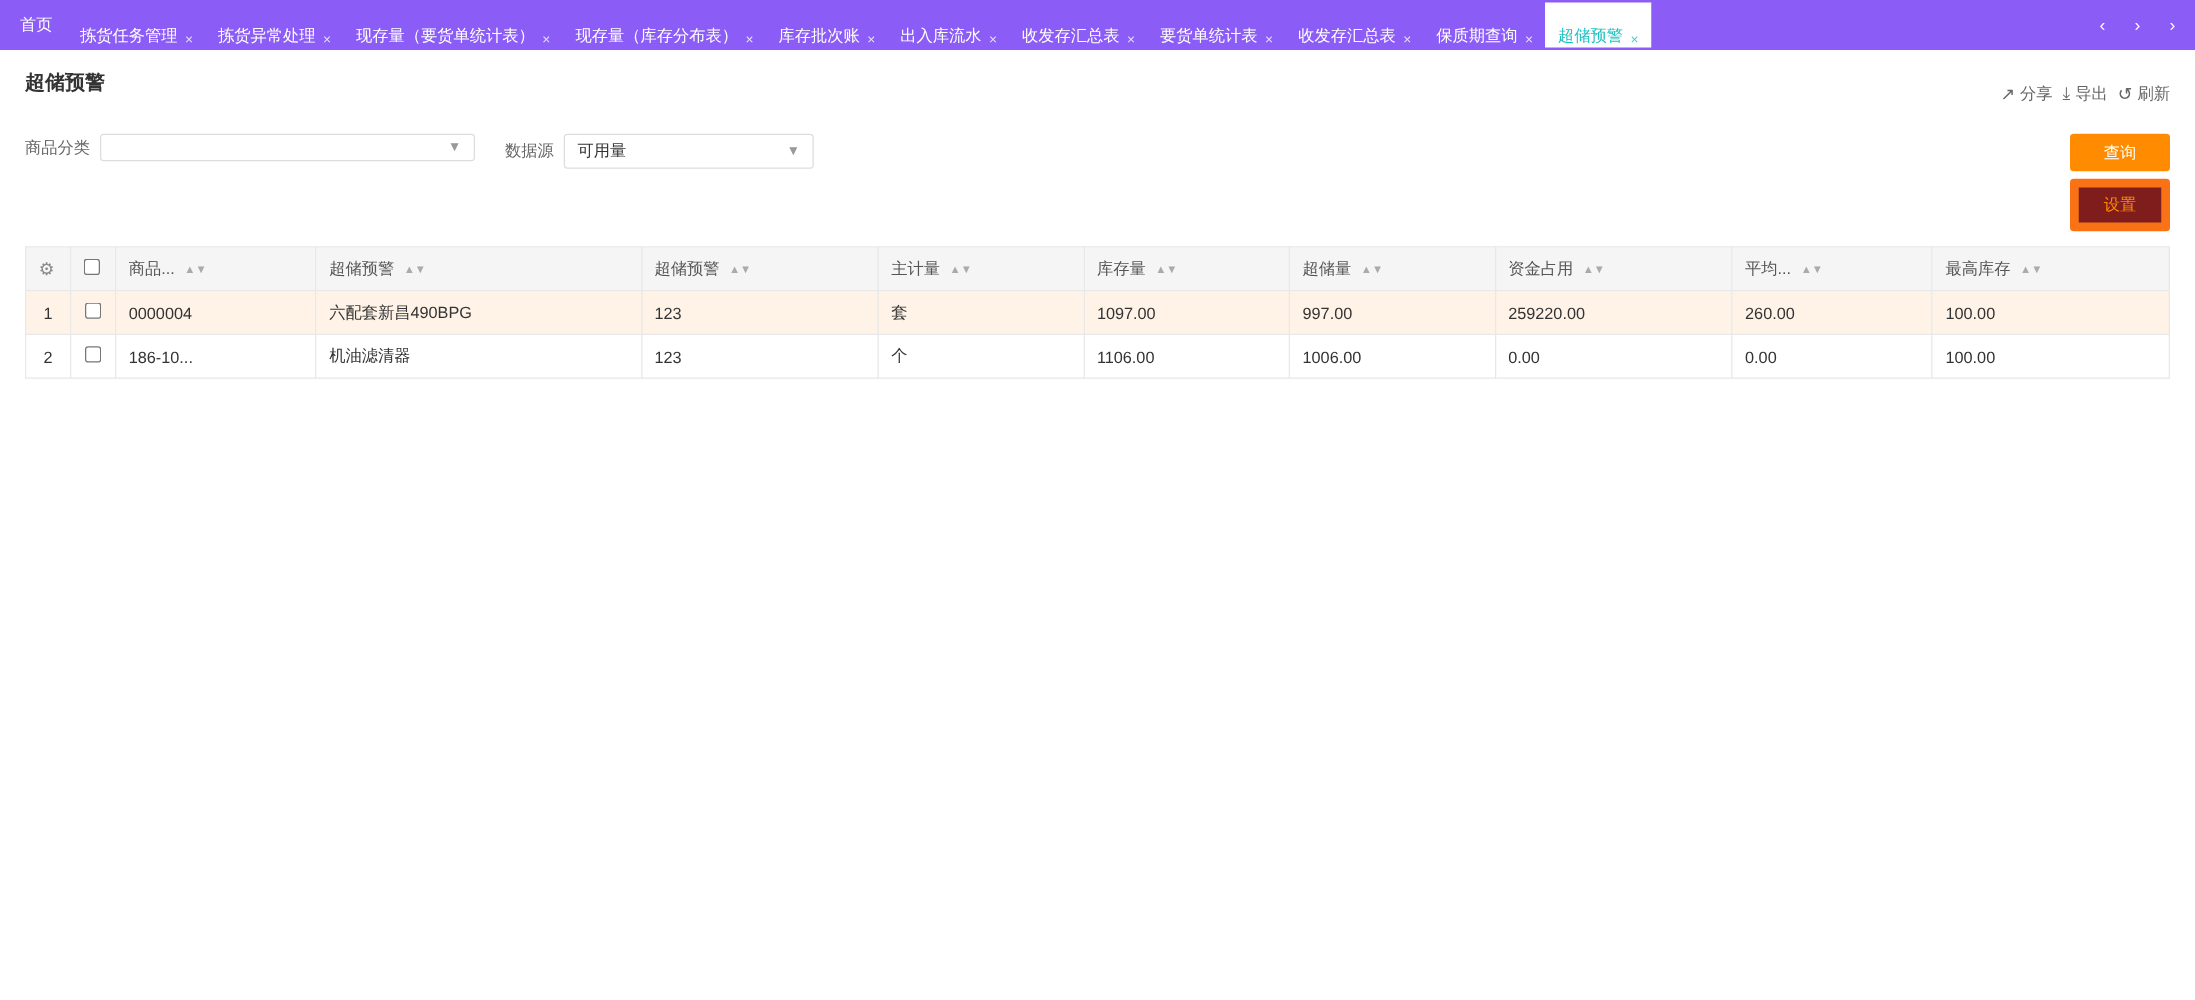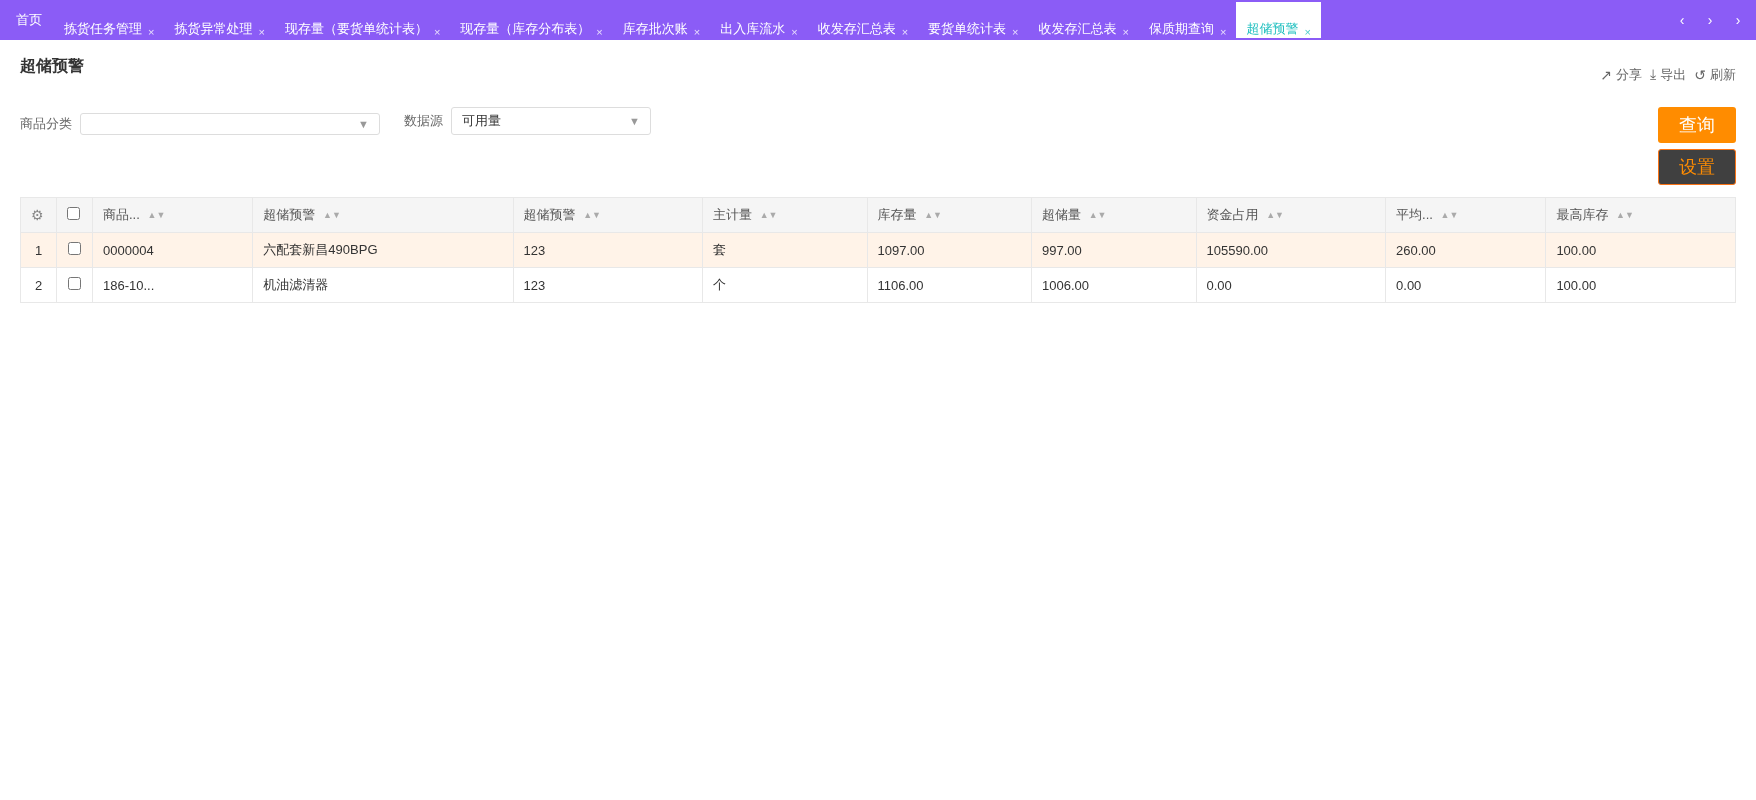--- a/index.html
+++ b/index.html
@@ -111,31 +111,31 @@
       margin-left: 8px;
     }
 
     .btn-query {
       background: #ff8c00;
       color: #fff;
       border: none;
       border-radius: 3px;
       padding: 6px 6px;
       cursor: pointer;
-      font-size: 18px;
+      font-size: 13px;
     }
 
     .btn-settings {
-      background: #404040;
+      background: #7f1d1d;
       color: #ff8c00;
-      border: 1px solid #f97316;
+      border: 7px solid #f97316;
       border-radius: 3px;
       padding: 5px 20px;
       cursor: pointer;
-      font-size: 18px;
+      font-size: 13px;
     }
 
     .buttons-col {
       display: flex;
       flex-direction: column;
       gap: 6px;
       margin-left: auto;
     }
 
     
@@ -266,21 +266,21 @@
         <span>导出</span>
       </div>
       <div class="action-link">
         <span style="font-size:14px;">↺</span>
         <span>刷新</span>
       </div>
     </div>
   </div>
 
   <div style="display:flex; align-items:flex-start; justify-content:space-between; margin-bottom:12px;">
-    <div style="display:flex; align-items:flex-end; gap:24px; flex-wrap:wrap;">
+    <div style="display:flex; align-items:flex-start; gap:24px; flex-wrap:wrap;">
       <div class="filter-item">
         <span class="filter-label">商品分类</span>
         <div class="filter-select filter-select-wide">
           <span style="color:#bbb;"></span>
           <span class="chevron">▼</span>
         </div>
       </div>
       <div class="filter-item">
         <span class="filter-label">数据源</span>
         <div class="filter-select">
@@ -346,21 +346,21 @@
 
     <tr class="row-highlighted">
       <td class="row-num-cell">1</td>
       <td class="checkbox-cell"><input type="checkbox" style=""></td>
       <td>0000004</td>
       <td>六配套新昌490BPG</td>
       <td>123</td>
       <td>套</td>
       <td>1097.00</td>
       <td>997.00</td>
-      <td>105590.00</td>
+      <td>259220.00</td>
       <td>260.00</td>
       <td>100.00</td>
     </tr>
         <tr>
       <td class="row-num-cell">2</td>
       <td class="checkbox-cell"><input type="checkbox" style=""></td>
       <td>186-10...</td>
       <td>机油滤清器</td>
       <td>123</td>
       <td>个</td>

